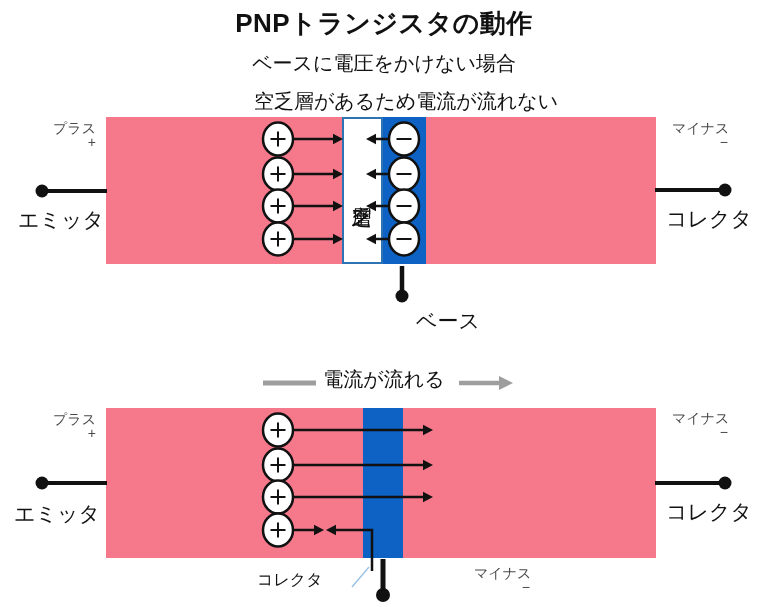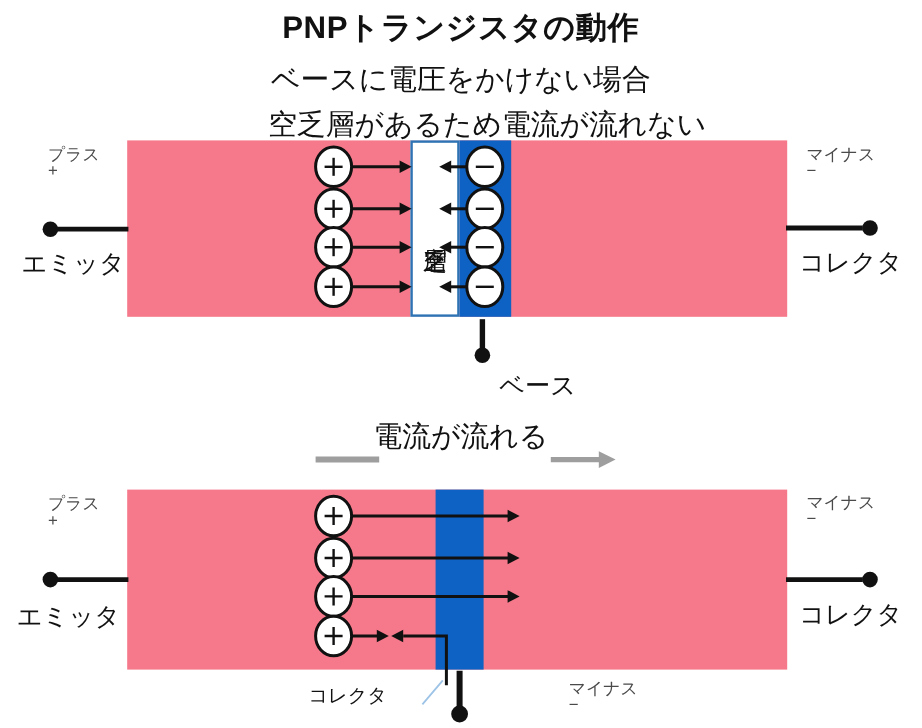--- a/index.html
+++ b/index.html
@@ -10,31 +10,31 @@
     --pointer-light-blue:#9DC3E6;
     --ink:#111111;
     --muted:#4A4A4A;
   }
   html,body{margin:0;padding:0;background:#ffffff;}
   body{font-family:"Liberation Sans","DejaVu Sans",sans-serif;color:var(--ink);}
   #canvas{position:relative;width:768px;height:607px;background:#ffffff;overflow:hidden;}
   .abs{position:absolute;}
   .center{text-align:center;}
   .title{left:0;top:6px;width:768px;font-size:26px;font-weight:bold;letter-spacing:0.5px;}
-  .caption{left:0;width:768px;font-size:24px;}
+  .caption{left:0;width:768px;font-size:20px;}
   .cap1a{top:50px;}
   .cap1b{top:88px;margin-left:22px;}
   .cap2a{top:337px;}
-  .cap2b{top:348px;}
+  .cap2b{top:366px;}
   .region{position:absolute;}
   .pink{background:var(--p-region-pink);}
   .blue{background:var(--n-region-blue);}
   .depletion-box{background:#ffffff;border:2px solid var(--depletion-border-blue);box-sizing:border-box;}
   .terminal-label{font-size:21px;color:var(--ink);white-space:nowrap;}
-  .polarity{width:56px;text-align:left;color:var(--muted);font-size:14px;line-height:16px;white-space:nowrap;}
+  .polarity{width:56px;text-align:right;color:var(--muted);font-size:14px;line-height:16px;white-space:nowrap;}
   .polarity .sign{font-size:14px;line-height:13px;}
   .base-label{font-size:21px;white-space:nowrap;margin-top:36px;}
   .base-current-label{font-size:16px;white-space:nowrap;}
   .depletion-label{left:342px;top:156px;width:41px;height:70px;display:flex;align-items:center;justify-content:center;
     writing-mode:vertical-rl;text-orientation:upright;font-size:20px;letter-spacing:1px;}
   svg{position:absolute;left:0;top:0;pointer-events:none;}
   .wire{stroke:var(--ink);stroke-width:4;stroke-linecap:butt;}
   .wire-thick{stroke:var(--ink);stroke-width:5;}
   .dot{fill:var(--ink);}
   .carrier{fill:#ffffff;stroke:var(--ink);stroke-width:2.5;}

